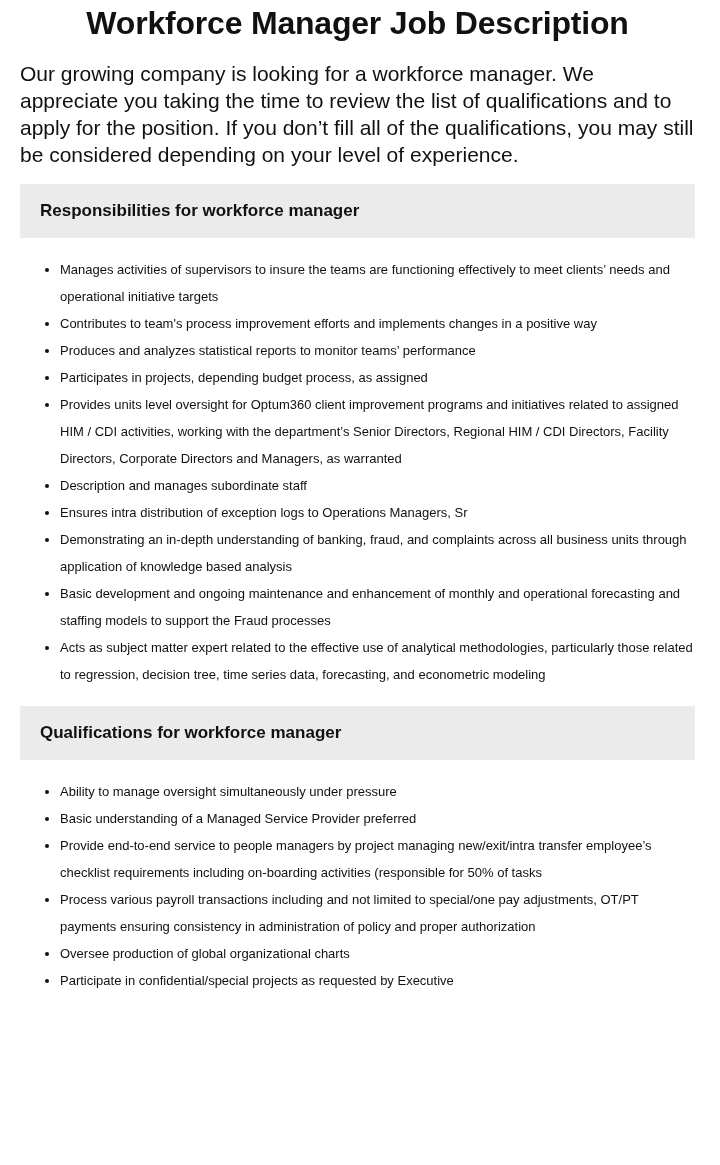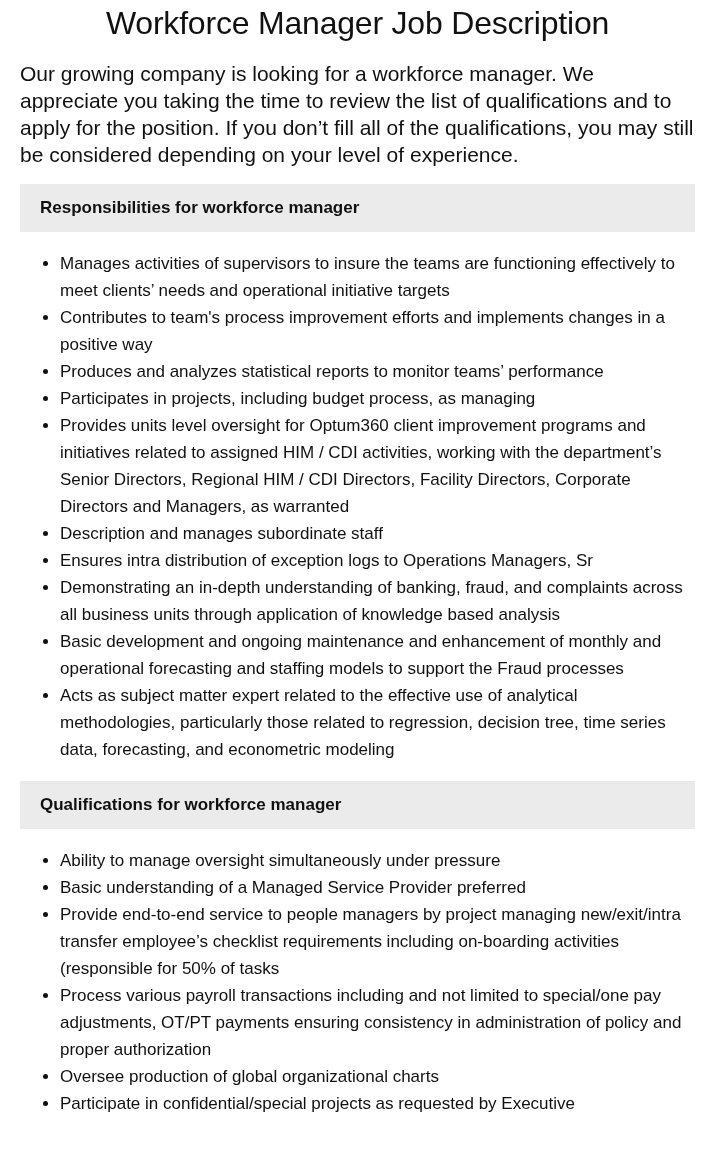--- a/index.html
+++ b/index.html
@@ -4,55 +4,55 @@
 <style>
   html, body { margin: 0; padding: 0; background: #ffffff; }
   body {
     width: 720px; height: 1165px; overflow: hidden;
     font-family: "Liberation Sans", "DejaVu Sans", sans-serif;
     color: #111111;
   }
   .page { padding: 0 25px 0 20px; }
   h1 {
     margin: 0; padding-top: 2px;
-    font-size: 32px; line-height: 42px; font-weight: 400;
+    font-size: 32px; line-height: 42px; font-weight: 700;
     text-align: center; letter-spacing: -0.2px;
   }
   .intro {
     margin: 16px 0 0 0;
     font-size: 21px; line-height: 27px;
   }
   .section-head {
     margin-top: 16px;
     background: #ebebeb;
-    height: 48px;
+    height: 54px;
     display: flex; align-items: center;
     padding-left: 20px;
     font-size: 17px; font-weight: 700;
   }
   ul {
     margin: 18px 0 0 0; padding: 0 0 0 40px;
-    font-size: 17px; line-height: 27px;
+    font-size: 13px; line-height: 27px;
   }
   li { padding-left: 0; }
   .sec2 { margin-top: 18px; }
 </style>
 </head>
 <body>
 
 <div class="page">
   <h1>Workforce Manager Job Description</h1>
   <p class="intro">Our growing company is looking for a workforce manager. We appreciate you taking the time to review the list of qualifications and to apply for the position. If you don’t fill all of the qualifications, you may still be considered depending on your level of experience.</p>
 
   <div class="section-head">Responsibilities for workforce manager</div>
   <ul>
     <li>Manages activities of supervisors to insure the teams are functioning effectively to meet clients’ needs and operational initiative targets</li>
     <li>Contributes to team's process improvement efforts and implements changes in a positive way</li>
     <li>Produces and analyzes statistical reports to monitor teams’ performance</li>
-    <li>Participates in projects, including budget process, as managing</li>
+    <li>Participates in projects, depending budget process, as assigned</li>
     <li>Provides units level oversight for Optum360 client improvement programs and initiatives related to assigned HIM / CDI activities, working with the department’s Senior Directors, Regional HIM / CDI Directors, Facility Directors, Corporate Directors and Managers, as warranted</li>
     <li>Description and manages subordinate staff</li>
     <li>Ensures intra distribution of exception logs to Operations Managers, Sr</li>
     <li>Demonstrating an in-depth understanding of banking, fraud, and complaints across all business units through application of knowledge based analysis</li>
     <li>Basic development and ongoing maintenance and enhancement of monthly and operational forecasting and staffing models to support the Fraud processes</li>
     <li>Acts as subject matter expert related to the effective use of analytical methodologies, particularly those related to regression, decision tree, time series data, forecasting, and econometric modeling</li>
   </ul>
 
   <div class="section-head sec2">Qualifications for workforce manager</div>
   <ul>

